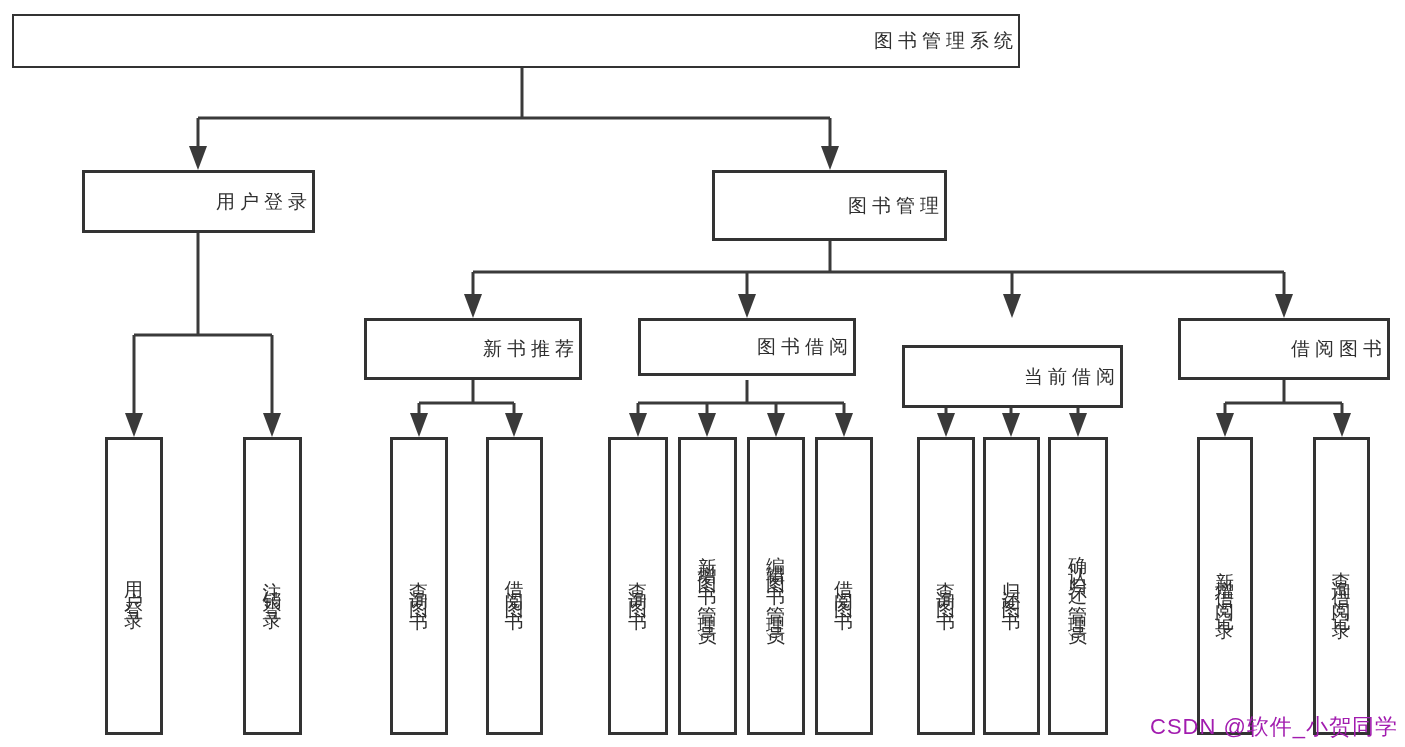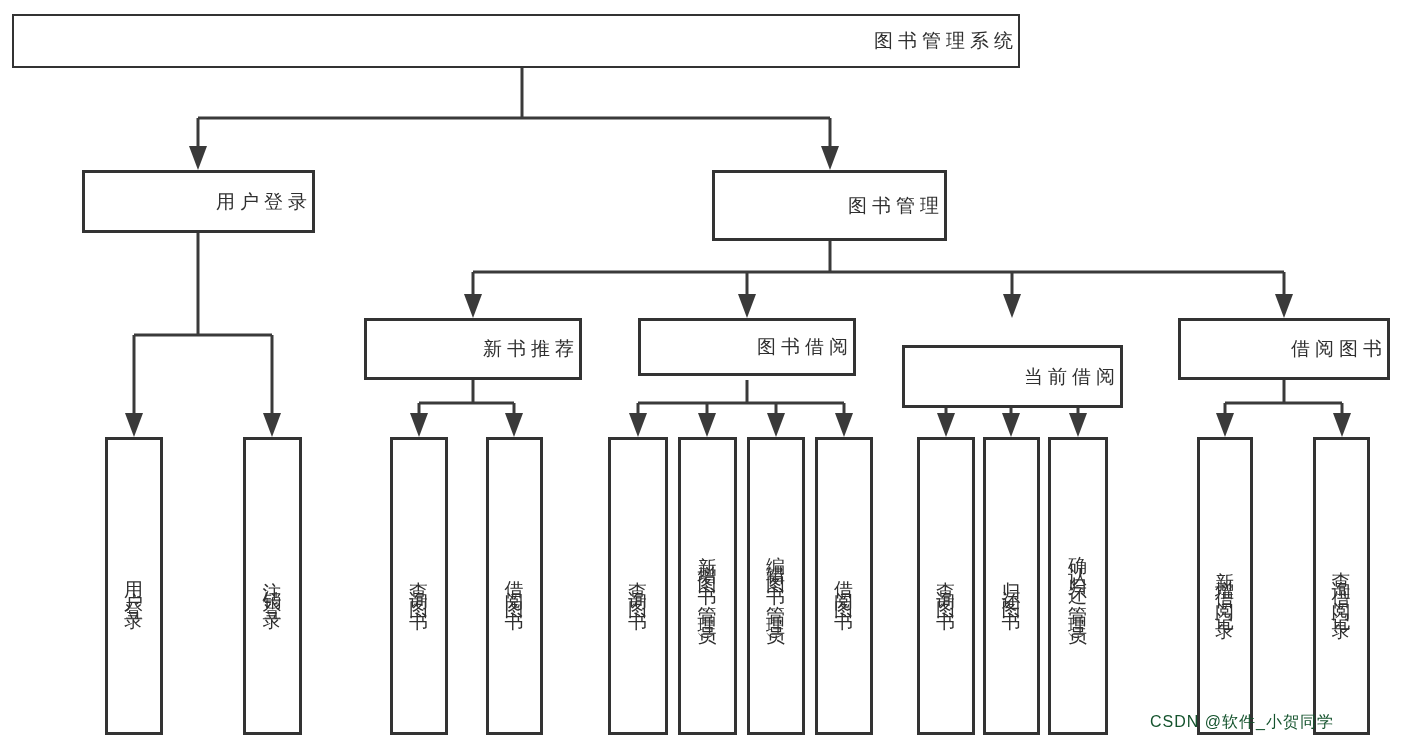--- a/index.html
+++ b/index.html
@@ -46,23 +46,23 @@
     writing-mode: vertical-rl;
     text-orientation: upright;
     font-size: 19px;
     line-height: 1;
     letter-spacing: 10px;
   }
   .watermark {
     position: absolute;
     left: 1150px;
     top: 712px;
-    font-size: 16px;
+    font-size: 22px;
     letter-spacing: 1px;
-    color: #14532d;
+    color: #a21caf;
     z-index: 5;
     white-space: nowrap;
   }
 </style>
 </head>
 <body>
 
 <div class="canvas">
 
   <svg class="connectors" viewBox="0 0 1405 747">

